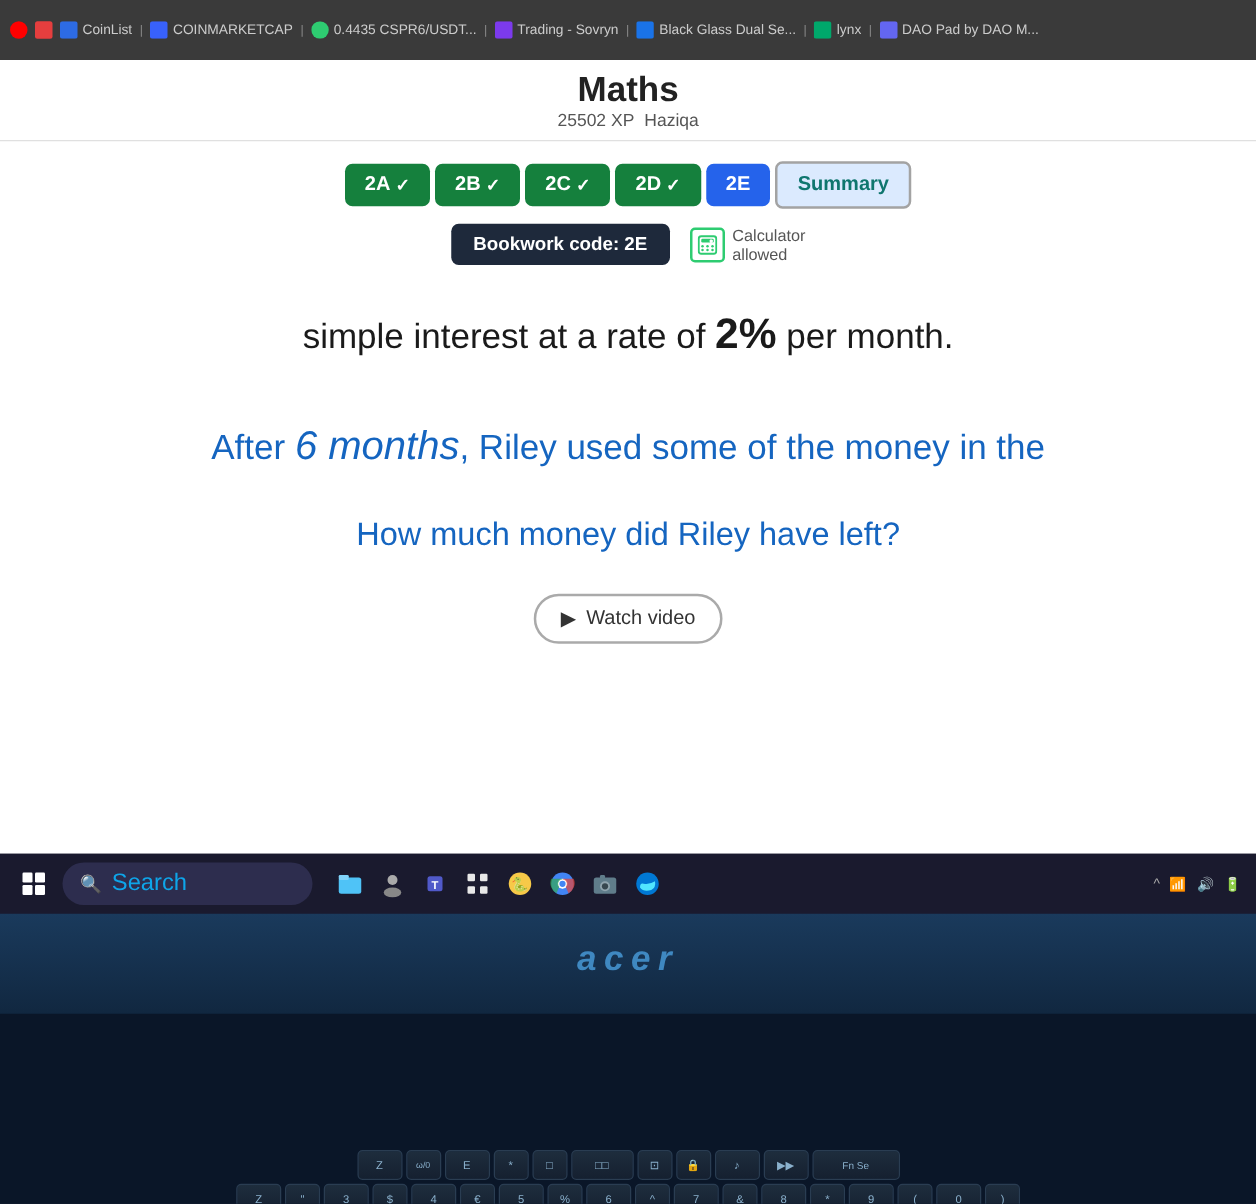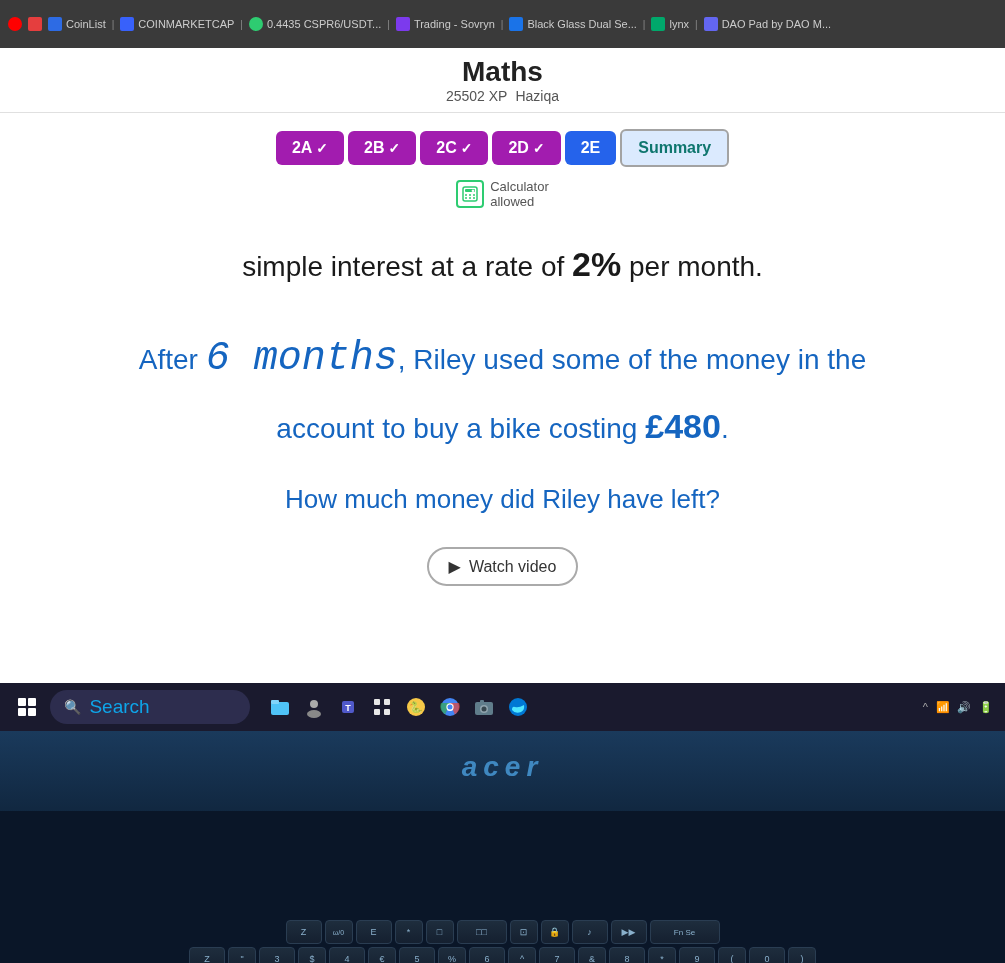--- a/index.html
+++ b/index.html
@@ -102,21 +102,21 @@
       font-size: 16px;
       font-weight: bold;
       cursor: pointer;
       border: none;
       display: flex;
       align-items: center;
       gap: 4px;
     }
 
     .tab-green {
-      background: #a21caf;
+      background: #15803d;
       color: white;
     }
 
     .tab-blue-active {
       background: #2563eb;
       color: white;
     }
 
     .tab-summary {
       background: #dbeafe;
@@ -349,22 +349,22 @@
     .key-md { width: 36px; height: 24px; }
     .key-lg { width: 50px; height: 24px; }
     .key-xl { width: 70px; height: 24px; }
 
     .highlight-number {
       font-size: 34px;
       font-weight: bold;
     }
 
     .highlight-months {
-      font-family: Liberation Mono, monospace;
-      font-size: 40px;
+      font-family: Liberation Sans, sans-serif;
+      font-size: 32px;
       font-style: italic;
     }
   </style>
 </head>
 <body>
 
 <div class="browser-chrome">
   <div class="tab-icon tab-youtube"></div>
   <div class="tab-icon tab-red"></div>
   <div class="browser-tab">
@@ -432,20 +432,23 @@
     </button>
     <button class="tab-btn tab-blue-active">
       <span>2E</span>
     </button>
     <button class="tab-btn tab-summary">
       <span>Summary</span>
     </button>
   </div>
 
   <div class="bookwork-area">
+    <button class="bookwork-code-btn">
+      <span>Bookwork code: 2E</span>
+    </button>
     <div class="calculator-indicator">
       <div class="calc-icon">
         <svg width="16" height="16" viewBox="0 0 16 16">
           <rect x="1" y="1" width="14" height="14" rx="2" fill="none" stroke="#2ecc71" stroke-width="1.5"></rect>
           <rect x="3" y="3" width="10" height="3" rx="1" fill="#2ecc71"></rect>
           <circle cx="4" cy="9" r="1" fill="#2ecc71"></circle>
           <circle cx="8" cy="9" r="1" fill="#2ecc71"></circle>
           <circle cx="12" cy="9" r="1" fill="#2ecc71"></circle>
           <circle cx="4" cy="12" r="1" fill="#2ecc71"></circle>
           <circle cx="8" cy="12" r="1" fill="#2ecc71"></circle>
@@ -460,23 +463,20 @@
     </div>
   </div>
 
   <div class="question-area">
     <div class="question-text">
       simple interest at a rate of <span class="highlight-number">2%</span> per month.
     </div>
     <br>
     <div class="question-text-secondary">
       After <span class="highlight-months">6 months</span>, Riley used some of the money in the
-    </div>
-    <div class="question-text-secondary">
-      account to buy a bike costing <span class="highlight-number">£480</span>.
     </div>
     <br>
     <div class="question-text-ask">
       How much money did Riley have left?
     </div>
 
     <button class="watch-video-btn">
       <span class="video-icon">▶</span>
       <span>Watch video</span>
     </button>

